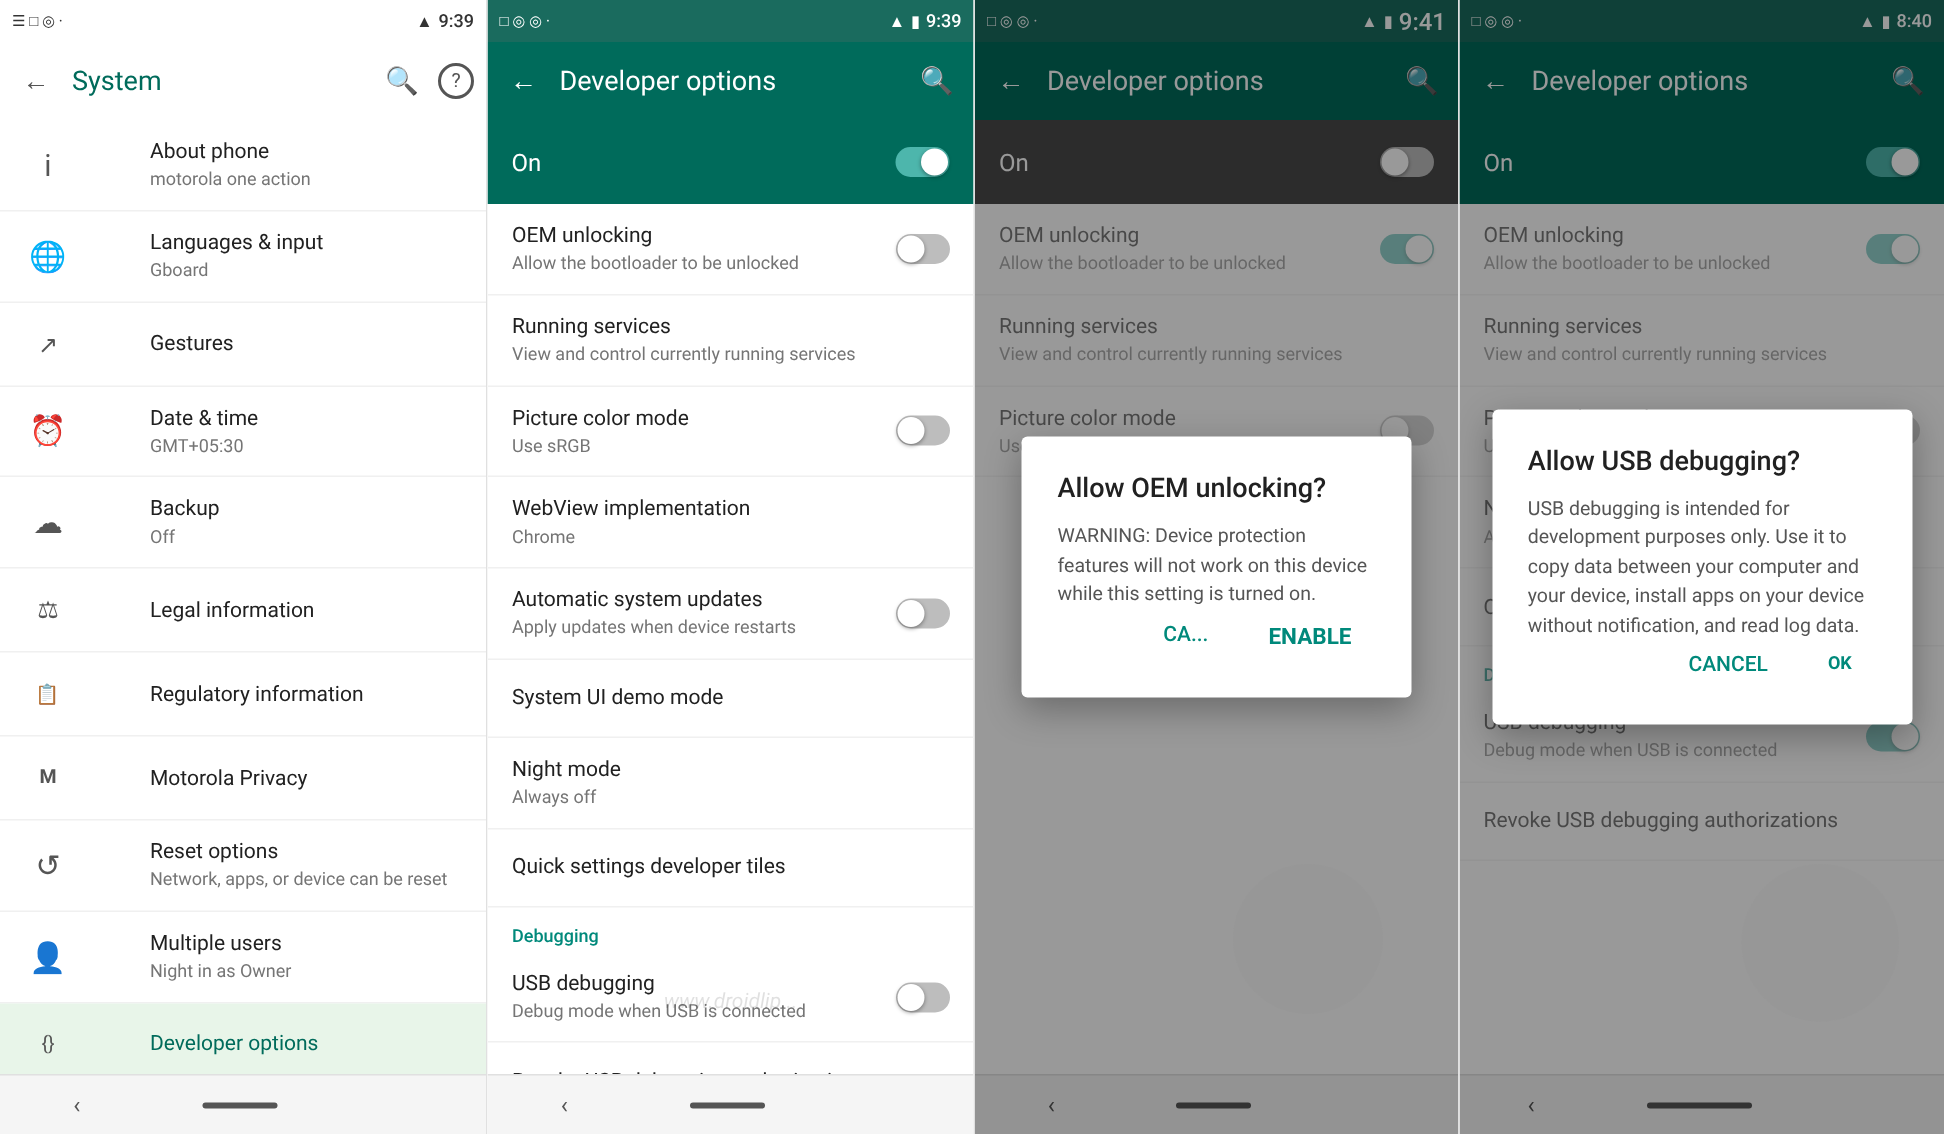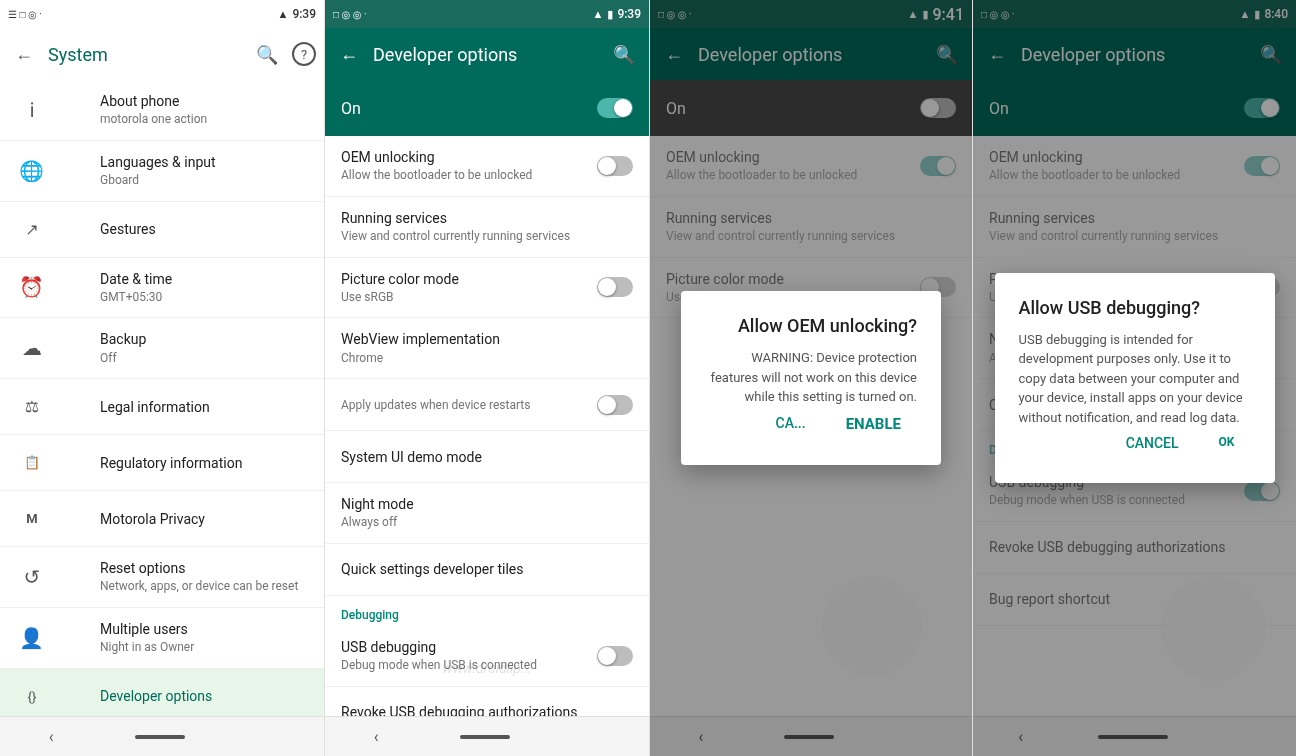--- a/index.html
+++ b/index.html
@@ -275,21 +275,20 @@
 
     
     .dialog-overlay {
       position: absolute;
       top: 0; left: 0; right: 0; bottom: 0;
       background: rgba(0,0,0,0.4);
       display: flex;
       align-items: center;
       justify-content: center;
       z-index: 100;
-      text-align: right;
     }
 
     .dialog {
       background: #fff;
       border-radius: 4px;
       padding: 24px;
       width: 260px;
       box-shadow: 0 8px 24px rgba(0,0,0,0.3);
     }
 
@@ -492,20 +491,21 @@
       </div>
     </div>
     <div class="dev-setting-item">
       <div class="dev-setting-text">
         <div class="dev-setting-title">WebView implementation</div>
         <div class="dev-setting-subtitle">Chrome</div>
       </div>
     </div>
     <div class="dev-setting-item">
       <div class="dev-setting-text">
+        <div class="dev-setting-title">Automatic system updates</div>
         <div class="dev-setting-subtitle">Apply updates when device restarts</div>
       </div>
       <div class="toggle off">
         <div class="toggle-thumb"></div>
       </div>
     </div>
     <div class="dev-setting-item">
       <div class="dev-setting-text">
         <div class="dev-setting-title">System UI demo mode</div>
       </div>
@@ -693,25 +693,20 @@
         </div>
         <div class="toggle on" style="pointer-events:none;">
           <div class="toggle-thumb" style="left:17px;"></div>
         </div>
       </div>
       <div class="dev-setting-item">
         <div class="dev-setting-text">
           <div class="dev-setting-title">Revoke USB debugging authorizations</div>
         </div>
       </div>
-      <div class="dev-setting-item">
-        <div class="dev-setting-text">
-          <div class="dev-setting-title">Bug report shortcut</div>
-        </div>
-      </div>
     </div>
 
     <div style="position:absolute;top:0;left:0;right:0;bottom:0;background:rgba(0,0,0,0.4);display:flex;align-items:center;justify-content:center;z-index:100;">
       <div class="dialog" style="width:280px;">
         <div class="dialog-title">Allow USB debugging?</div>
         <div class="dialog-content">USB debugging is intended for development purposes only. Use it to copy data between your computer and your device, install apps on your device without notification, and read log data.</div>
         <div class="dialog-actions">
           <div class="dialog-btn">Cancel</div>
           <div class="dialog-btn" style="font-weight:700;font-size:12px;">OK</div>
         </div>

